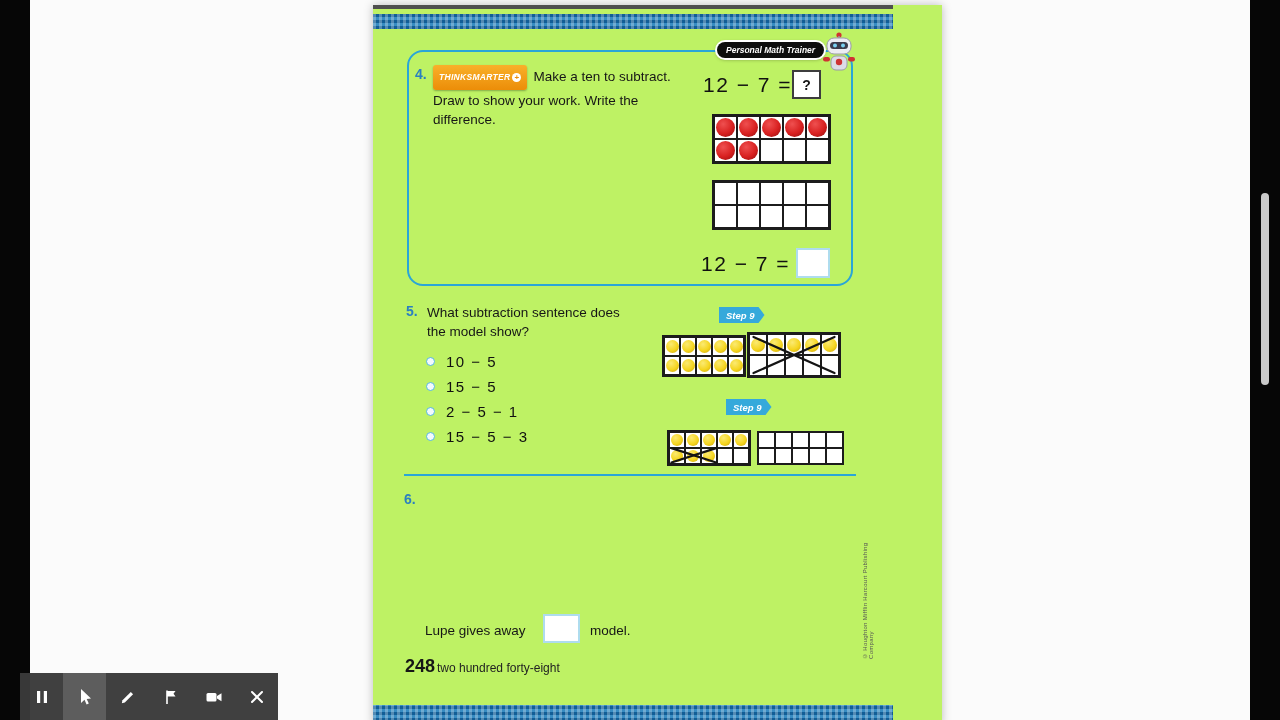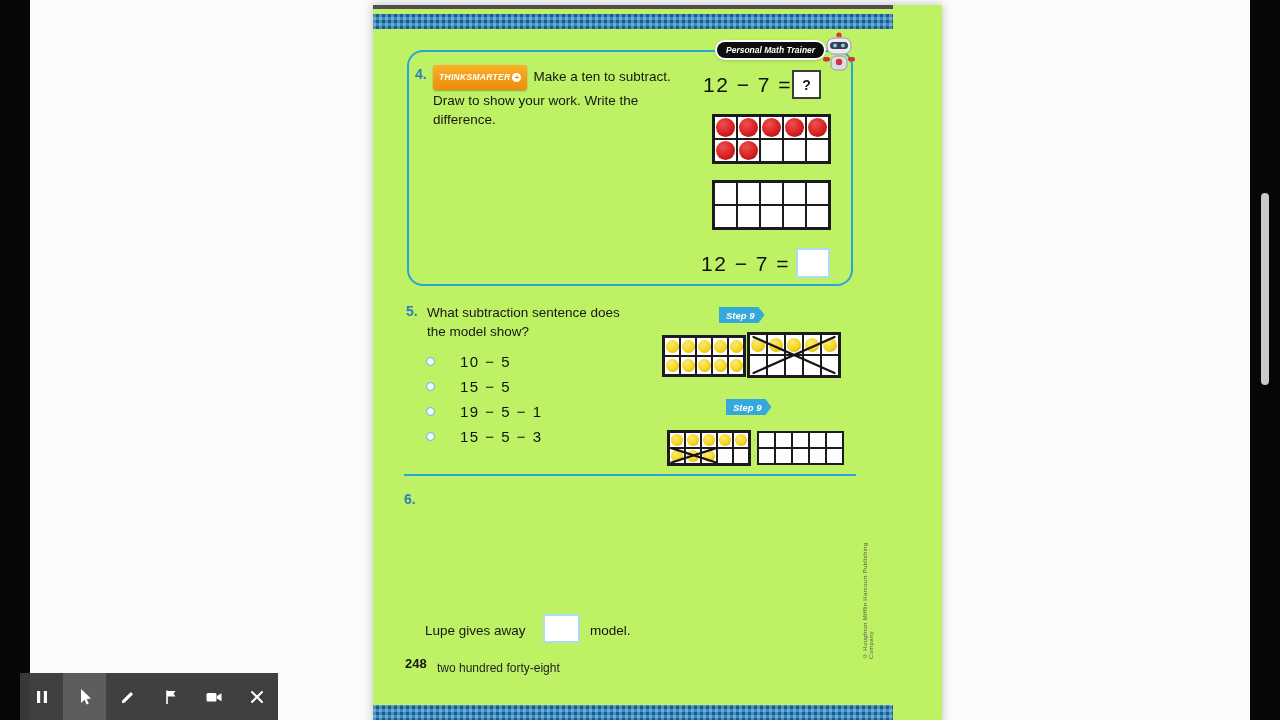--- a/index.html
+++ b/index.html
@@ -44,32 +44,32 @@
     font-size:14px; font-weight:bold; }
   .ansbox { position:absolute; background:#fff; border:2px solid #aedcee; }
 
   .tenframe { position:absolute; display:grid; background:#fff; border:2px solid #1c1c1c; border-style:solid; }
   .tf-cell { border:1px solid #1c1c1c; display:flex; align-items:center; justify-content:center; }
   .tf-dot { border-radius:50%; display:block; }
   .tf-cross { position:absolute; pointer-events:none; }
   .tf-cross line { stroke:#141414; stroke-width:2.2; vector-effect:non-scaling-stroke; stroke-linecap:round; }
 
   .options { position:absolute; left:53px; top:344px; }
-  .opt-row { display:flex; align-items:center; gap:25px; height:25px; }
+  .opt-row { display:flex; align-items:center; gap:11px; height:25px; }
   .opt-circle { width:9px; height:9px; border-radius:50%; border:1.5px solid #56b7de; background:#f3fafd; flex:0 0 auto; }
   .opt-label { font-size:15px; letter-spacing:1.5px; color:#101010; }
 
   .ribbon { position:absolute; background:var(--ribbon-blue); color:#fff; font-style:italic;
     font-weight:bold; font-size:9.5px; padding:2.5px 10px 2.5px 7px;
     clip-path:polygon(0 0, calc(100% - 6px) 0, 100% 50%, calc(100% - 6px) 100%, 0 100%); }
 
   .divider { position:absolute; left:31px; top:469px; width:452px; height:2px; background:var(--accent); }
 
   .answer-sentence { position:absolute; font-size:13.5px; }
-  .footer-num { position:absolute; left:32px; top:651px; font-size:13px; font-weight:bold; }
+  .footer-num { position:absolute; left:32px; top:651px; font-size:18px; font-weight:bold; }
   .footer-words { position:absolute; left:64px; top:656px; font-size:12px; color:#222; }
   .copyright { position:absolute; left:489px; top:514px; height:140px; writing-mode:vertical-rl;
     transform:rotate(180deg); font-size:6px; color:#555; letter-spacing:.3px; }
 
   .scroll-thumb { position:absolute; left:1261px; top:193px; width:8px; height:192px;
     background:#c9c9c9; border-radius:4px; }
 
   .toolbar { position:absolute; left:20px; top:673px; height:47px; display:flex;
     background:rgba(58,58,58,.97); z-index:10; }
   .tool { width:43px; height:47px; display:flex; align-items:center; justify-content:center; cursor:pointer; }
@@ -163,21 +163,21 @@
         <div class="opt-row">
           <span class="opt-circle"></span>
           <span class="opt-label">10 − 5</span>
         </div>
         <div class="opt-row">
           <span class="opt-circle"></span>
           <span class="opt-label">15 − 5</span>
         </div>
         <div class="opt-row">
           <span class="opt-circle"></span>
-          <span class="opt-label">19 − 5 − 1</span>
+          <span class="opt-label">2 − 5 − 1</span>
         </div>
         <div class="opt-row">
           <span class="opt-circle"></span>
           <span class="opt-label">15 − 5 − 3</span>
         </div>
       </div>
 
     <div class="ribbon" style="left:346px; top:302px;">
       <span>Step 9</span>
     </div>

